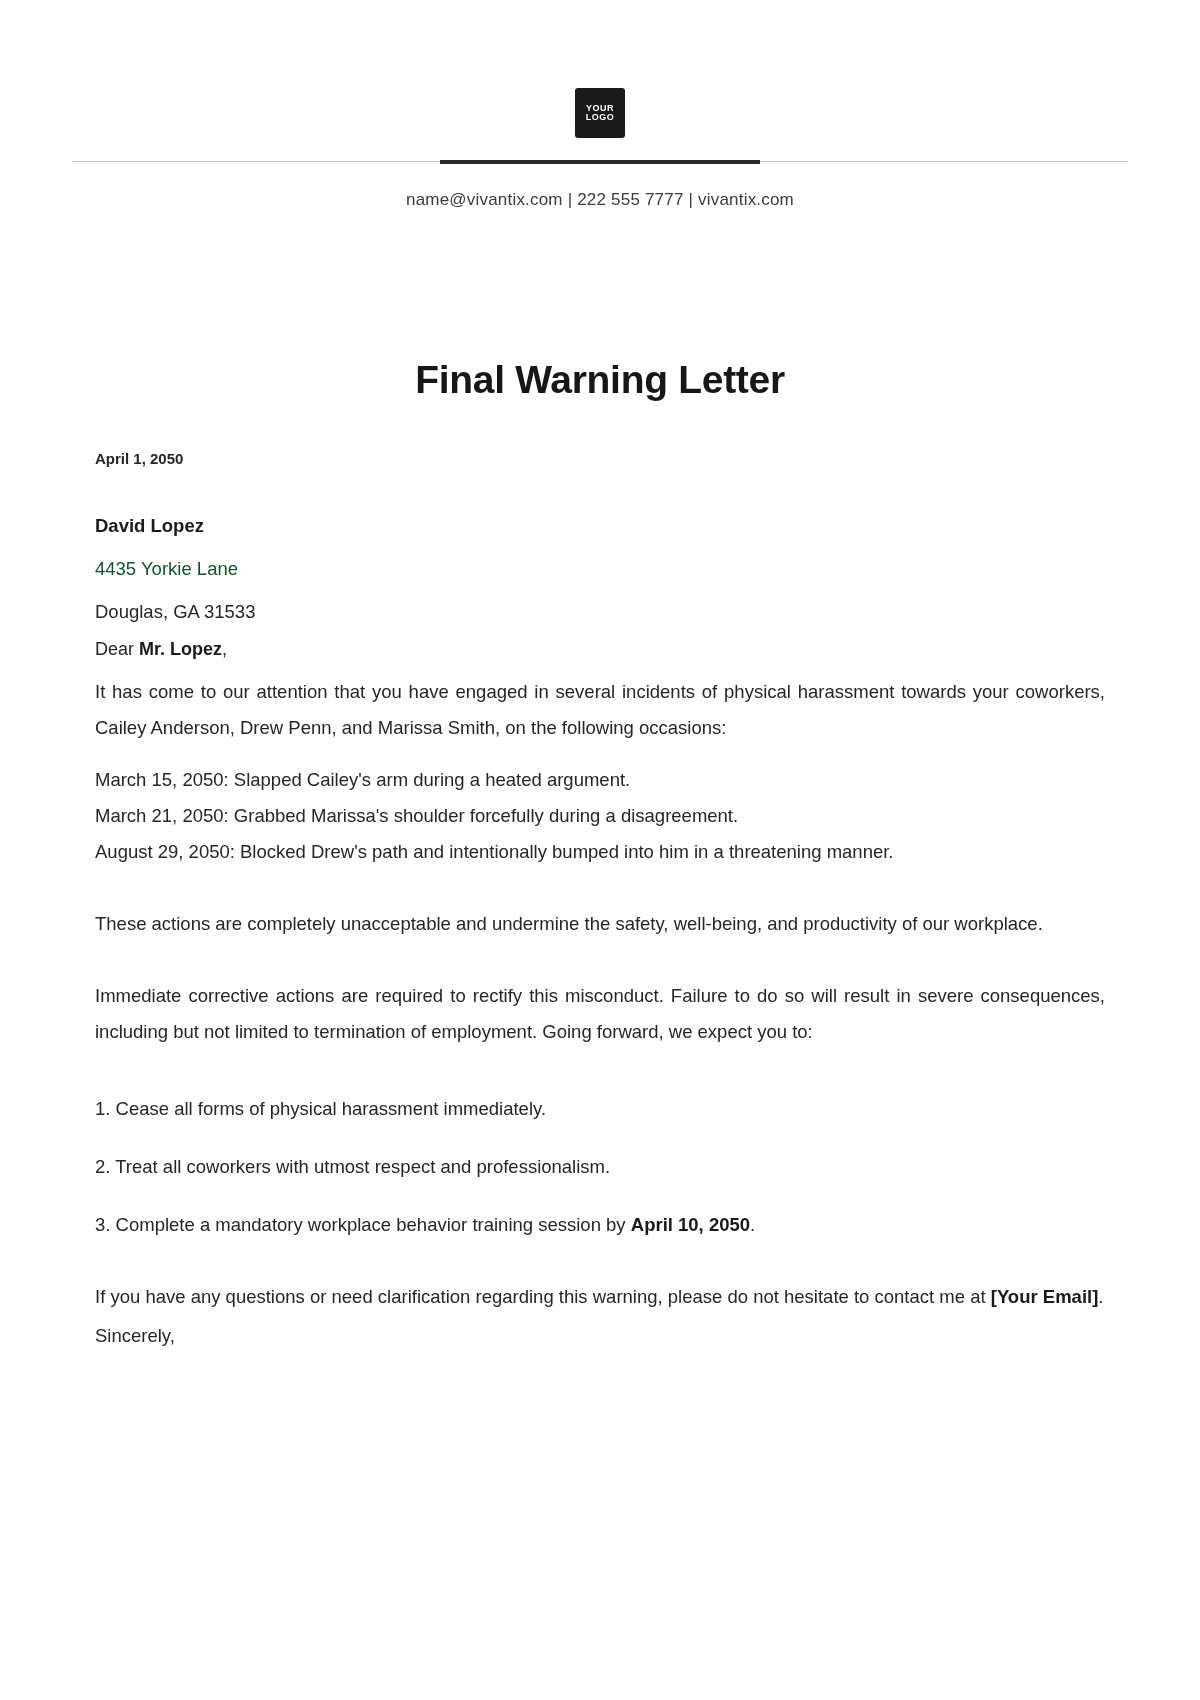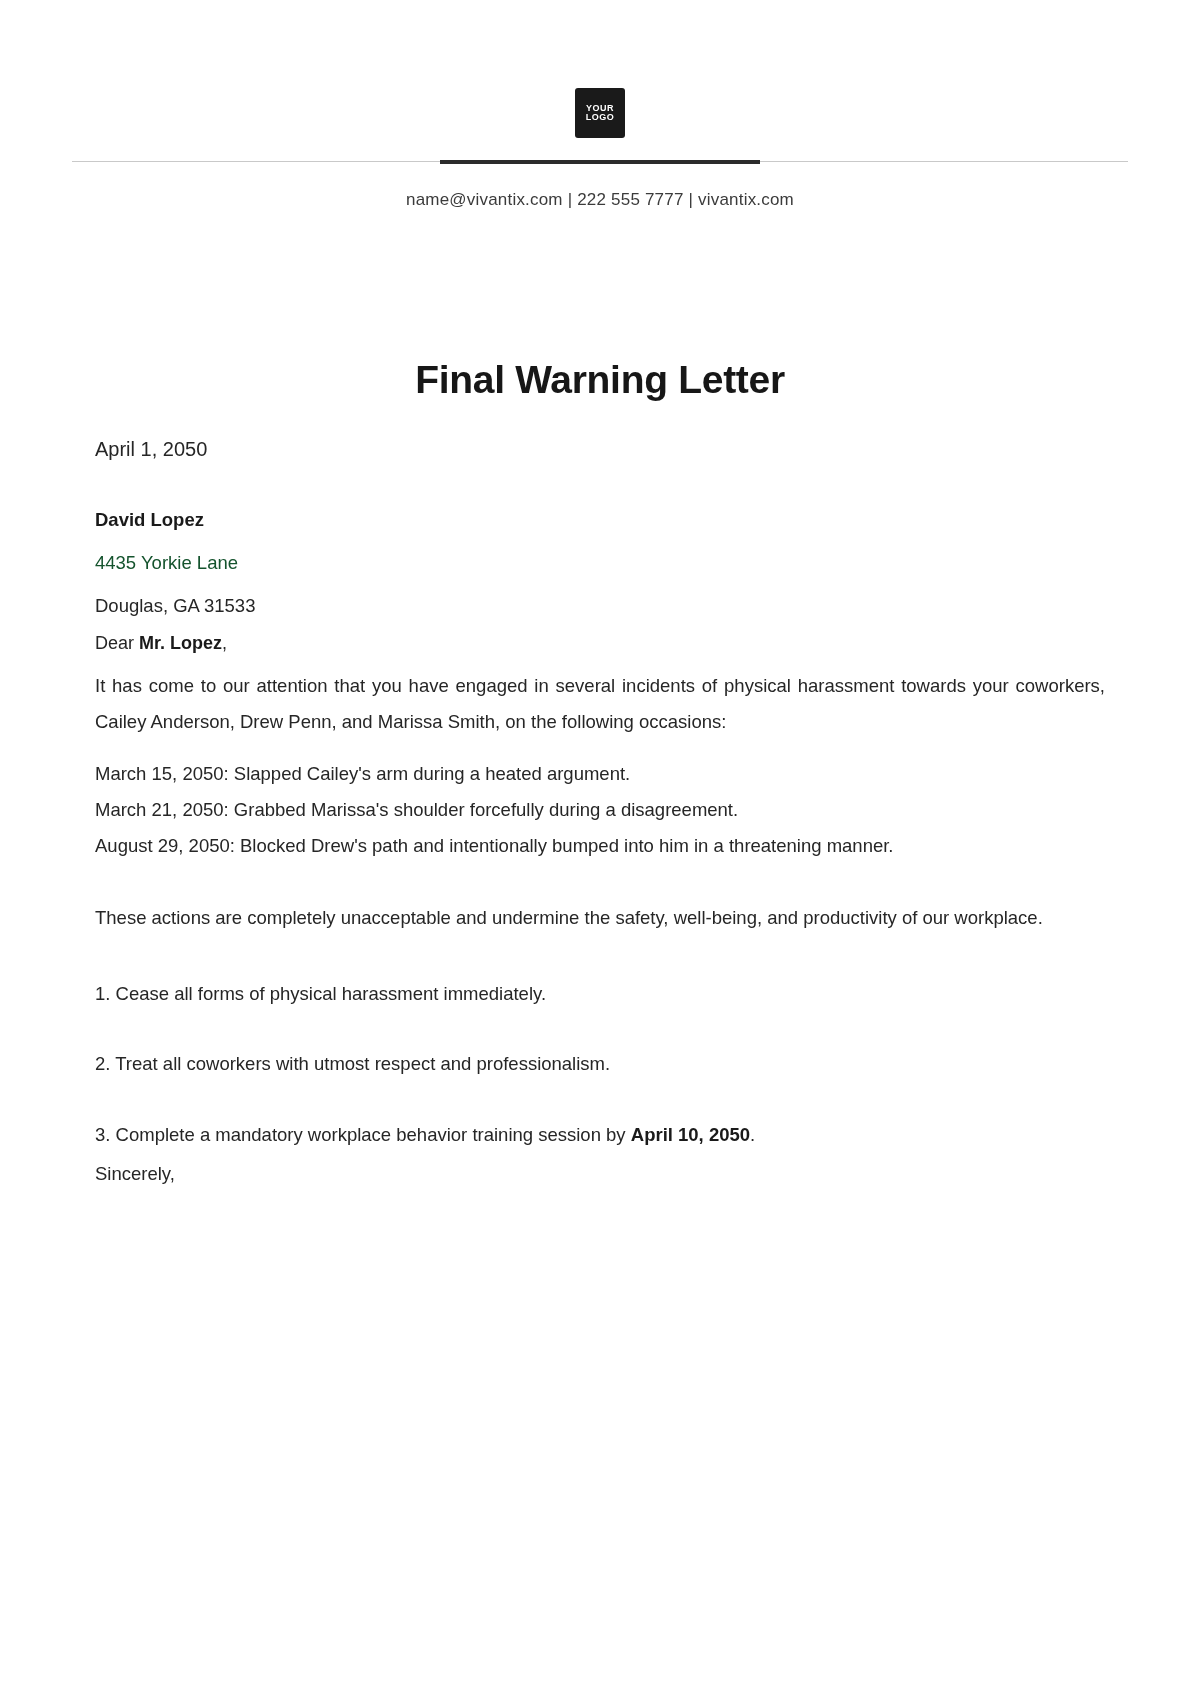--- a/index.html
+++ b/index.html
@@ -93,23 +93,24 @@
   }
   .doc-title {
     text-align: center;
     font-size: 39px;
     font-weight: 700;
     color: #171717;
     margin-top: 148px;
     letter-spacing: -0.3px;
   }
   .date-line {
-    margin-top: 36px;
-    font-size: 20px;
-    color: #262626;
+    margin-top: 48px;
+    font-size: 15px;
+    color: #262626;
+    font-weight: bold;
   }
   .addr-block {
     margin-top: 48px;
   }
   .addr-name {
     font-size: 18.5px;
     font-weight: 700;
     color: #1a1a1a;
   }
   .addr-street {
@@ -141,21 +142,21 @@
     font-size: 18.5px;
     line-height: 1.95;
     color: #262626;
     margin: 0;
   }
   .incident.first { margin-top: 16px; }
   .list-item {
     font-size: 18.5px;
     line-height: 1.95;
     color: #262626;
-    margin-top: 34px;
+    margin-top: 22px;
   }
   .list-item.first { margin-top: 40px; }
   .list-item b { font-weight: 700; color: #1a1a1a; }
   .closing {
     font-size: 18.5px;
     color: #262626;
     margin-top: 10px;
   }
   .sig {
     margin-top: 52px;
@@ -203,29 +204,33 @@
     </div>
 
     <p class="para">It has come to our attention that you have engaged in several incidents of physical harassment towards your coworkers, Cailey Anderson, Drew Penn, and Marissa Smith, on the following occasions:</p>
 
     <p class="incident first">March 15, 2050: Slapped Cailey's arm during a heated argument.</p>
     <p class="incident">March 21, 2050: Grabbed Marissa's shoulder forcefully during a disagreement.</p>
     <p class="incident">August 29, 2050: Blocked Drew's path and intentionally bumped into him in a threatening manner.</p>
 
     <p class="para spaced">These actions are completely unacceptable and undermine the safety, well-being, and productivity of our workplace.</p>
 
+    <p class="para spaced">Immediate corrective actions are required to rectify this misconduct. Failure to do so will result in severe consequences, including but not limited to termination of employment. Going forward, we expect you to:</p>
 
     <div class="list-item first">
       <span>1. Cease all forms of physical harassment immediately.</span>
     </div>
     <div class="list-item">
       <span>2. Treat all coworkers with utmost respect and professionalism.</span>
     </div>
     <div class="list-item">
       <span>3. Complete a mandatory workplace behavior training session by </span><b class="strong">April 10, 2050</b><span>.</span>
     </div>
 
+    <p class="para spaced">
+      <span>If you have any questions or need clarification regarding this warning, please do not hesitate to contact me at </span><b class="strong">[Your Email]</b><span>.</span>
+    </p>
 
     <div class="closing">Sincerely,</div>
 
 
   </div>
 </div>
 
 </body></html>

